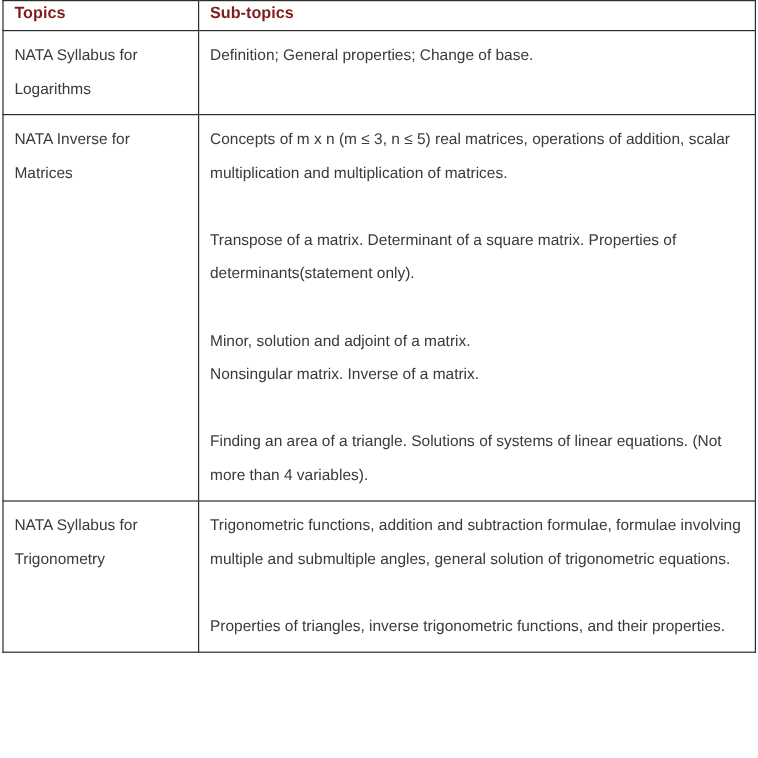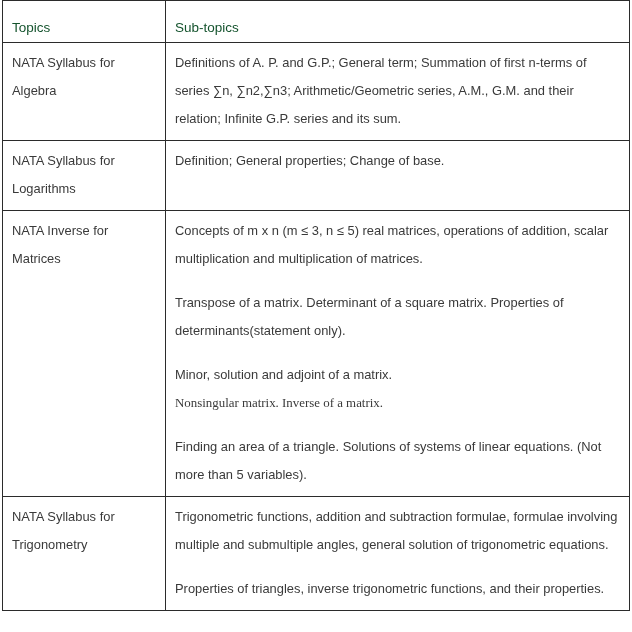--- a/index.html
+++ b/index.html
@@ -29,84 +29,77 @@
   .syllabus-table th,
   .syllabus-table td {
     border: 1px solid #2b2b2b;
     vertical-align: top;
     padding: 6px 9px 7px 9px;
     text-align: left;
   }
 
   .syllabus-table th {
     font-size: 13.5px;
-    font-weight: normal;
-    color: #14532d;
+    font-weight: bold;
+    color: #7f1d1d;
     line-height: 17px;
-    padding-top: 18px;
+    padding-top: 1px;
     padding-bottom: 6px;
   }
 
   .syllabus-table td {
     font-size: 12.9px;
     font-weight: normal;
     color: #3a3a3a;
     line-height: 28px;
   }
 
   .topic-cell {
     color: #3a3a3a;
   }
 
   .cell-para {
     margin: 0;
   }
   .cell-para + .cell-para {
-    margin-top: 16px;
+    margin-top: 28px;
   }
   .cell-para.tight + .cell-para.tight {
     margin-top: 0;
-    font-family: Liberation Serif, serif;
   }
 </style>
 </head>
 <body>
 
 <table class="syllabus-table">
   <colgroup>
     <col class="col-topics">
     <col class="col-subtopics">
   </colgroup>
   <thead>
     <tr>
       <th>Topics</th>
       <th>Sub-topics</th>
     </tr>
   </thead>
   <tbody id="table-body">
       <tr>
-        <td class="topic-cell">NATA Syllabus for Algebra</td>
-        <td class="subtopic-cell">
-          <p class="cell-para">Definitions of A. P. and G.P.; General term; Summation of first n-terms of series ∑n, ∑n2,∑n3; Arithmetic/Geometric series, A.M., G.M. and their relation; Infinite G.P. series and its sum.</p>
-        </td>
-      </tr>
-      <tr>
         <td class="topic-cell">NATA Syllabus for Logarithms</td>
         <td class="subtopic-cell">
           <p class="cell-para">Definition; General properties; Change of base.</p>
         </td>
       </tr>
       <tr>
         <td class="topic-cell">NATA Inverse for Matrices</td>
         <td class="subtopic-cell">
           <p class="cell-para">Concepts of m x n (m ≤ 3, n ≤ 5) real matrices, operations of addition, scalar multiplication and multiplication of matrices.</p>
           <p class="cell-para">Transpose of a matrix. Determinant of a square matrix. Properties of determinants(statement only).</p>
           <p class="cell-para tight">Minor, solution and adjoint of a matrix.</p>
           <p class="cell-para tight">Nonsingular matrix. Inverse of a matrix.</p>
-          <p class="cell-para">Finding an area of a triangle. Solutions of systems of linear equations. (Not more than 5 variables).</p>
+          <p class="cell-para">Finding an area of a triangle. Solutions of systems of linear equations. (Not more than 4 variables).</p>
         </td>
       </tr>
       <tr>
         <td class="topic-cell">NATA Syllabus for Trigonometry</td>
         <td class="subtopic-cell">
           <p class="cell-para">Trigonometric functions, addition and subtraction formulae, formulae involving multiple and submultiple angles, general solution of trigonometric equations.</p>
           <p class="cell-para">Properties of triangles, inverse trigonometric functions, and their properties.</p>
         </td>
       </tr>
     </tbody>

